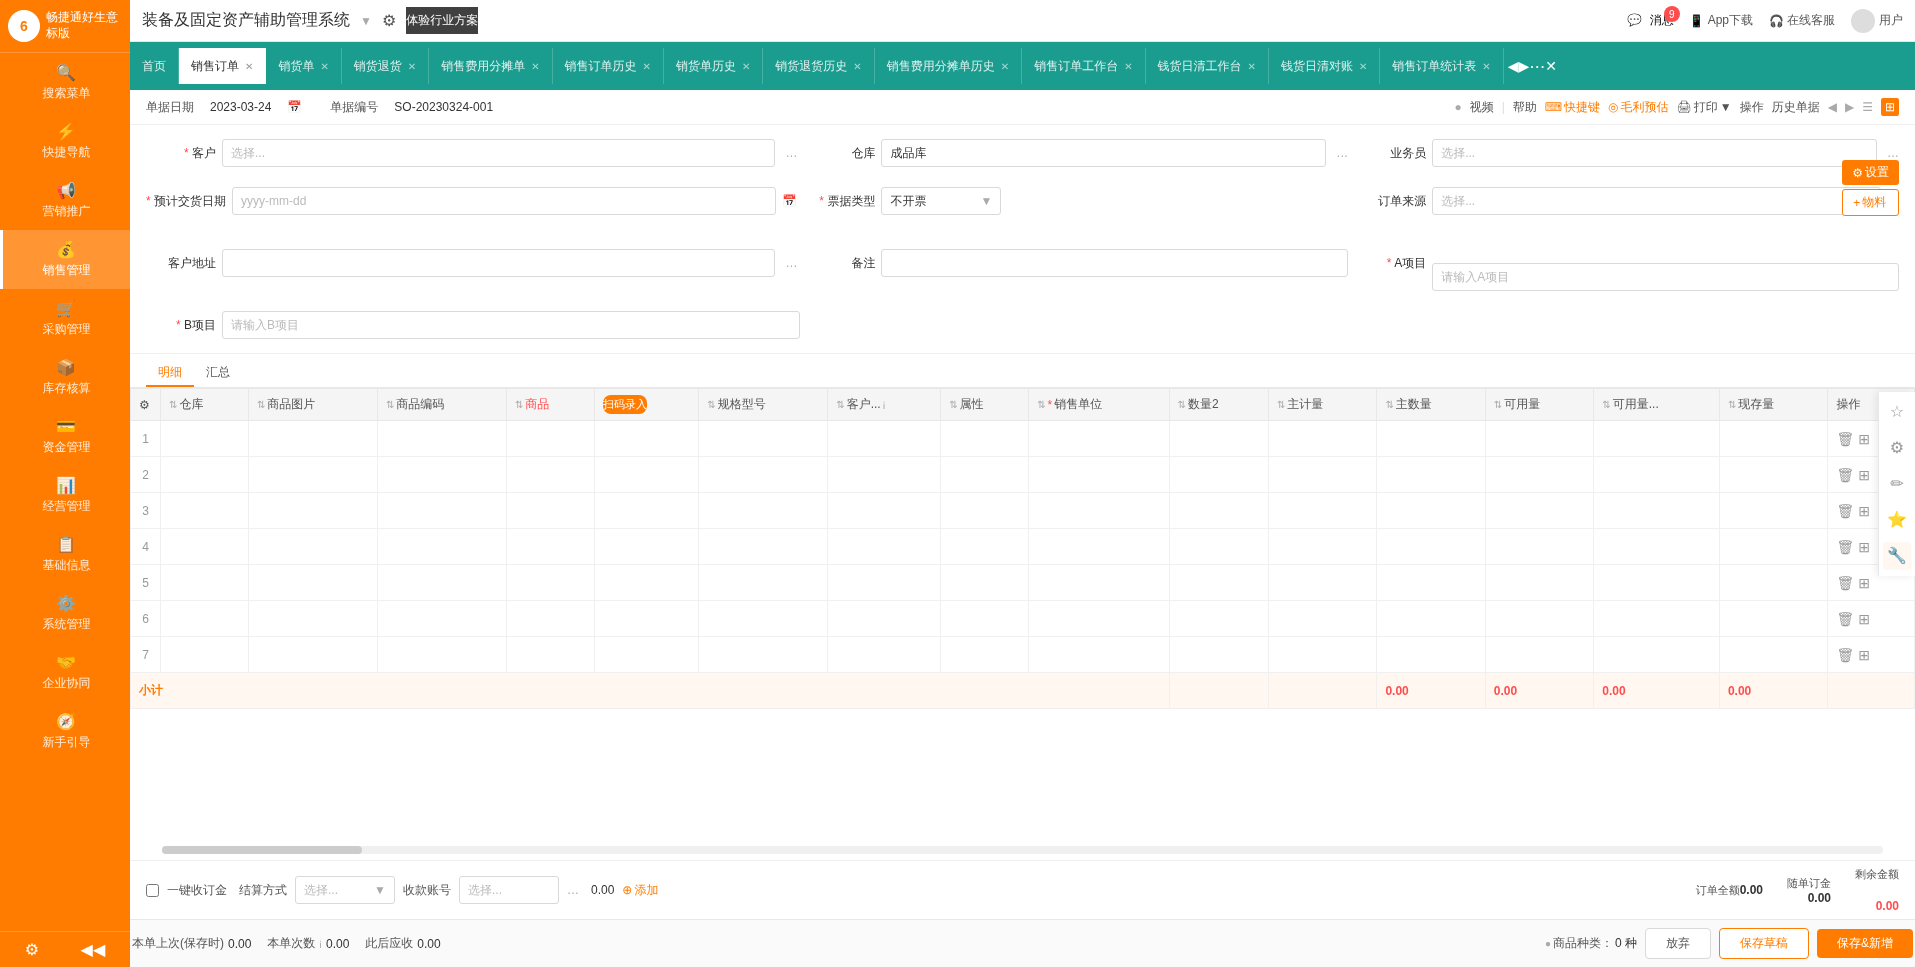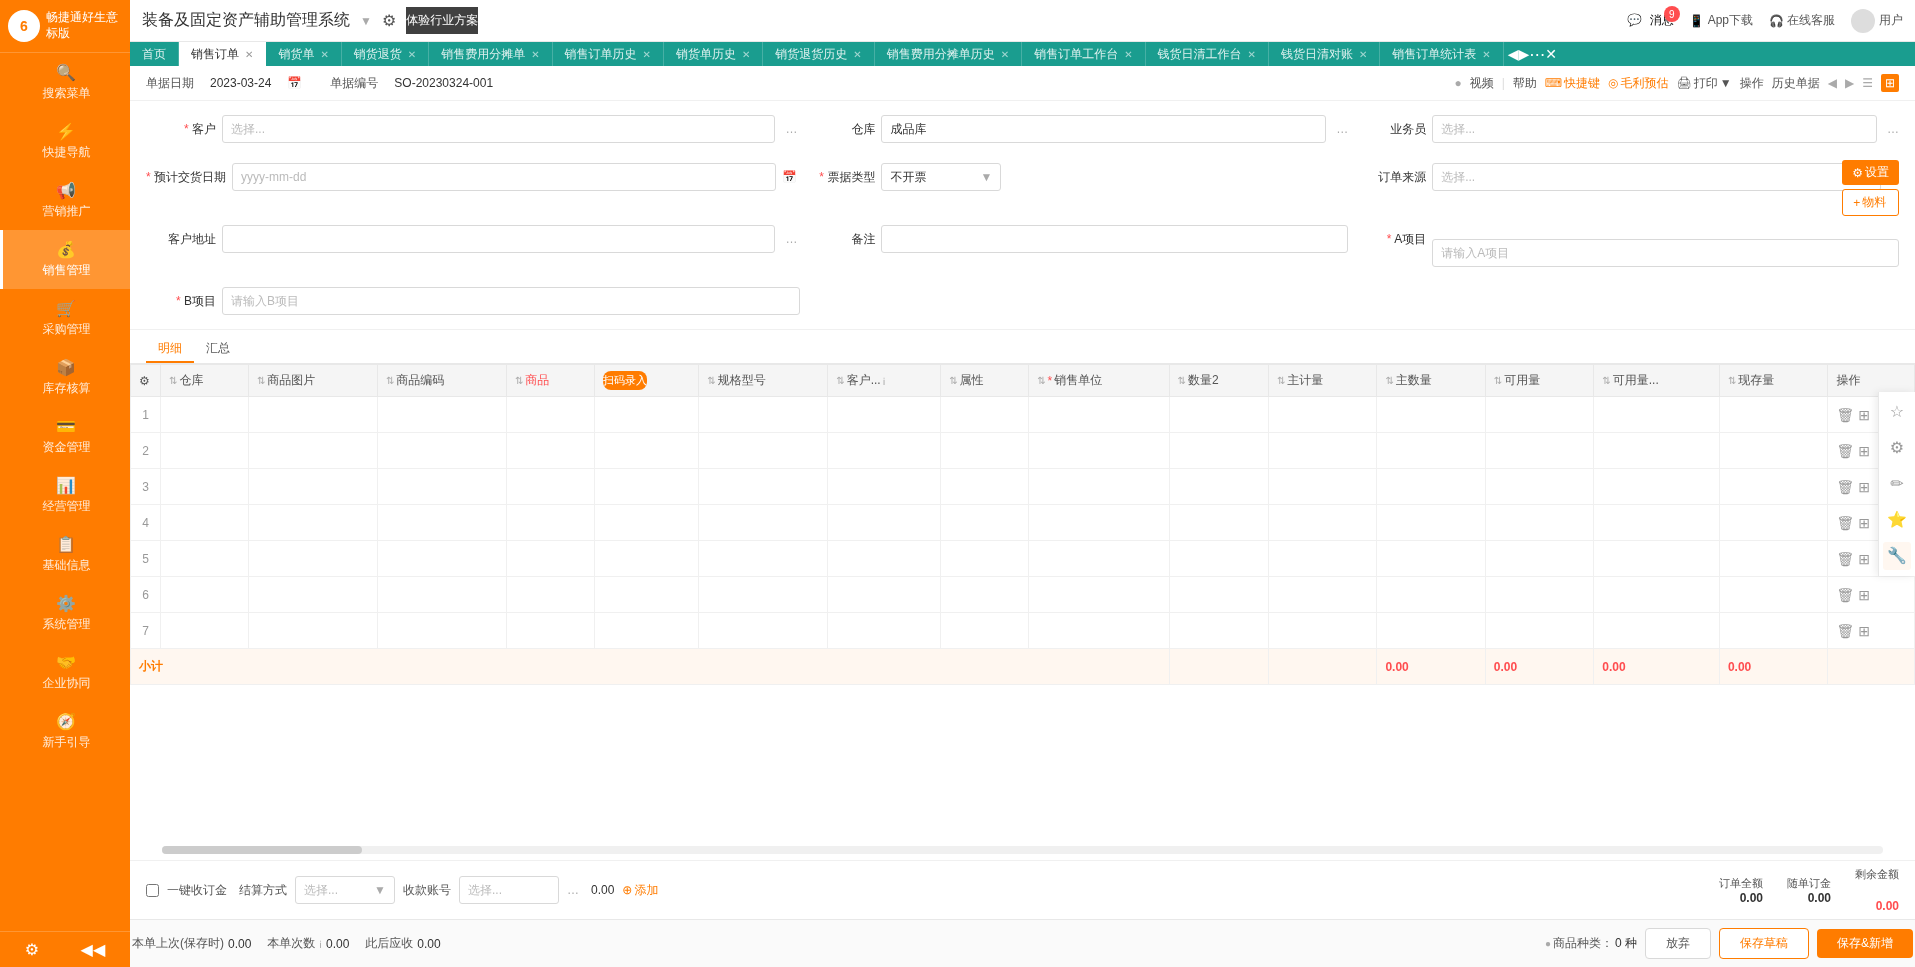--- a/index.html
+++ b/index.html
@@ -59,21 +59,21 @@
     .topbar-actions { margin-left: auto; display: flex; align-items: center; gap: 16px; }
     .topbar-btn {
       background: #404040; color: white; border: none;
       padding: 5px 0; border-radius: 0; cursor: pointer; font-size: 12px;
     }
     .badge-wrap { position: relative; }
     .badge { position: absolute; top: -6px; right: -6px; background: #ff4d4f; color: white; border-radius: 50%; width: 16px; height: 16px; font-size: 10px; display: flex; align-items: center; justify-content: center; }
 
     
     .tabbar {
-      height: 24px; background: #1a9d8f;
+      height: 48px; background: #1a9d8f;
       display: flex; align-items: center;
       overflow-x: auto; flex-shrink: 0;
     }
     .tabbar::-webkit-scrollbar { height: 0; }
     .tab {
       padding: 0 12px; height: 36px; display: flex; align-items: center;
       white-space: nowrap; cursor: pointer; color: rgba(255,255,255,0.85);
       font-size: 12px; gap: 4px; border-right: 1px solid rgba(255,255,255,0.2);
       flex-shrink: 0;
     }
@@ -793,21 +793,21 @@
         <span style="color:#bbb;">选择...</span>
       </div>
       <span style="color:#aaa;cursor:pointer;">…</span>
       <span style="color:#333;margin-left:4px;">0.00</span>
       <button style="background:none;border:none;color:#ff7c00;cursor:pointer;display:flex;align-items:center;gap:2px;">
         <span>⊕</span>
         <span>添加</span>
       </button>
 
       <div style="margin-left:auto;display:flex;gap:24px;align-items:center;">
-        <div style="display:flex;flex-direction:column;align-items:flex-end;">
+        <div style="display:flex;flex-direction:row;align-items:center;">
           <span style="color:#555;font-size:11px;">订单全额</span>
           <span style="color:#333;font-weight:bold;">0.00</span>
         </div>
         <div style="display:flex;flex-direction:column;align-items:flex-end;">
           <span style="color:#555;font-size:11px;">随单订金</span>
           <span style="color:#333;font-weight:bold;">0.00</span>
         </div>
         <div style="display:flex;flex-direction:column;align-items:flex-end;gap:17px;">
           <span style="color:#555;font-size:11px;">剩余金额</span>
           <span style="color:#ff4d4f;font-weight:bold;">0.00</span>

